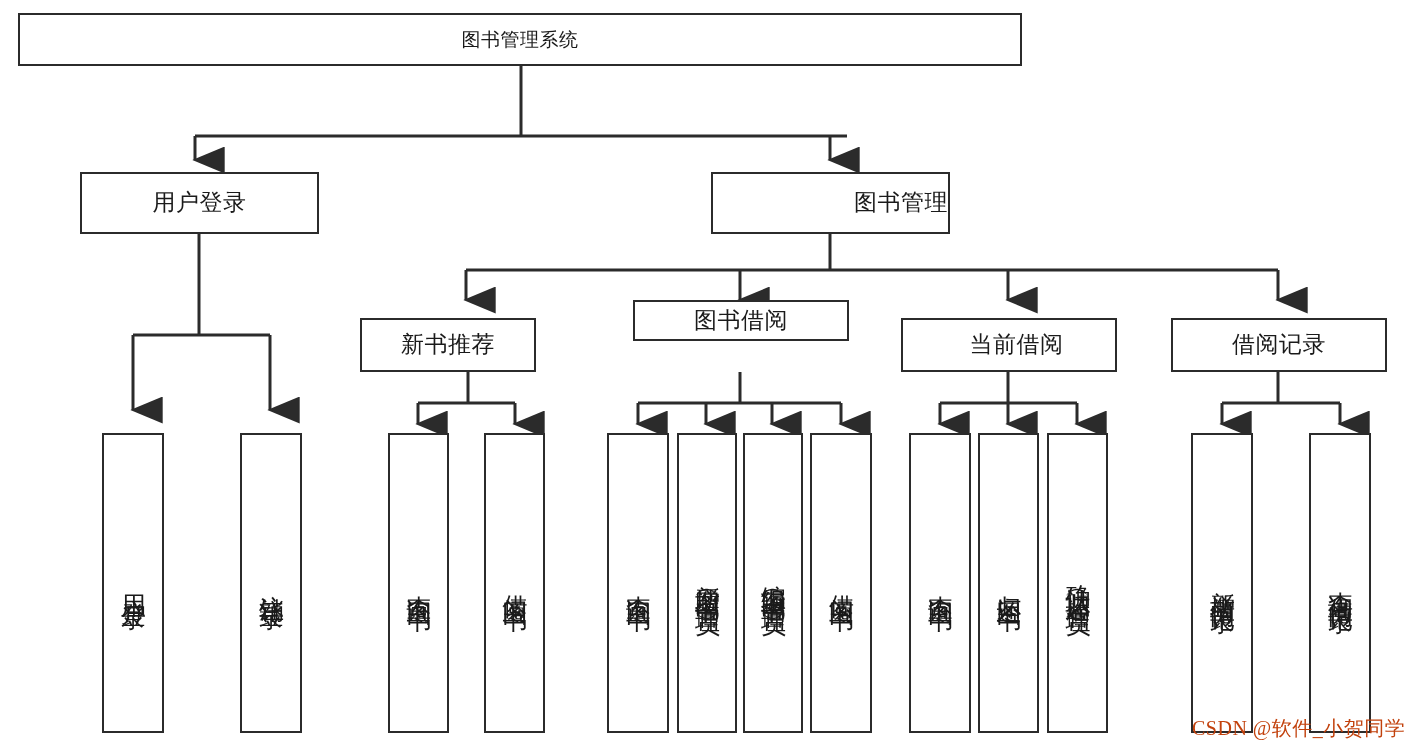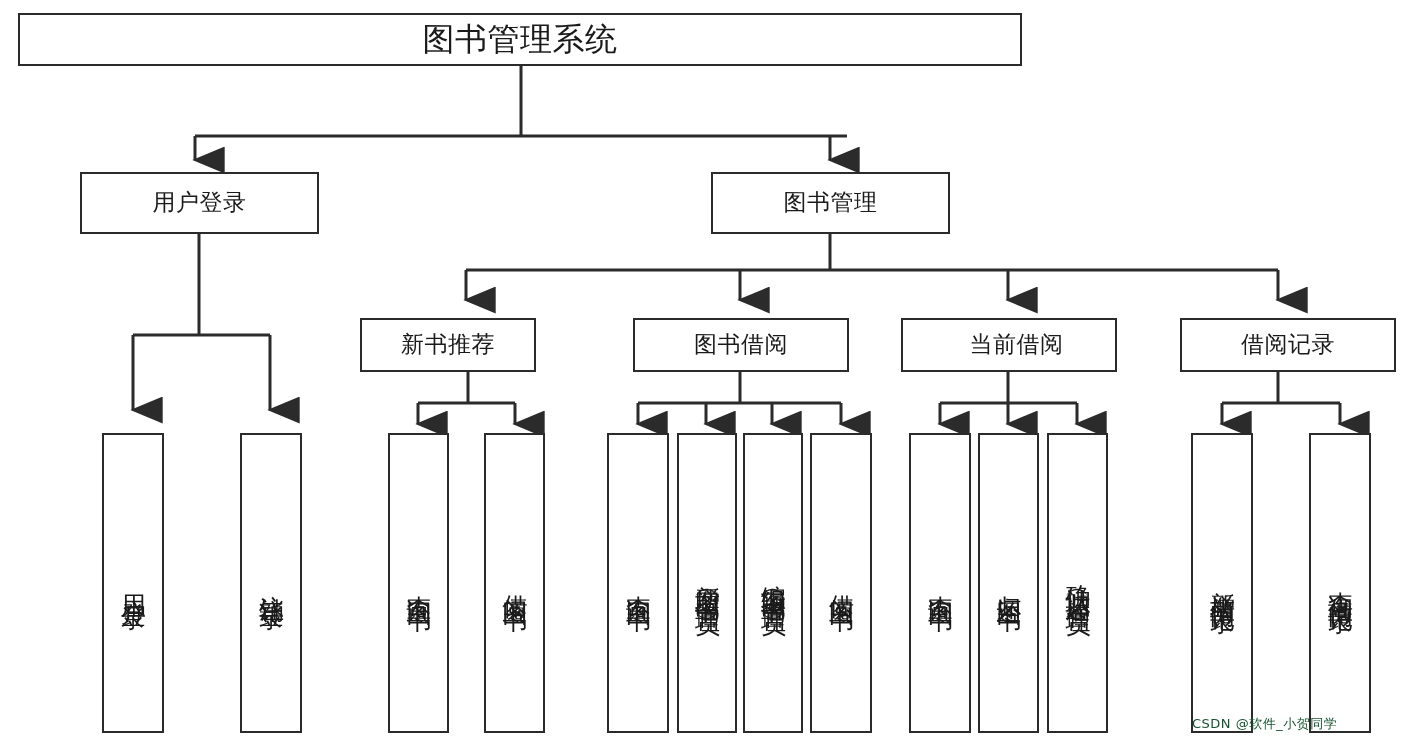--- a/index.html
+++ b/index.html
@@ -41,43 +41,44 @@
     text-align: center;
     line-height: 1.12;
   }
   
   .node.horiz .label {
     font-size: 23px;
     letter-spacing: 0.5px;
     white-space: nowrap;
   }
   .node.root .label {
-    font-size: 32px;
+    font-size: 19px;
   }
   
   .node.vert {
     align-items: center;
     justify-content: center;
   }
   .node.vert .label {
     writing-mode: vertical-rl;
     text-orientation: upright;
     font-size: 25px;
     line-height: 1.12;
     letter-spacing: 4px;
     white-space: nowrap;
     max-height: 280px;
   }
   .watermark {
     position: absolute;
-    font-size: 13px;
-    color: #14532d;
+    font-size: 20px;
+    color: #c2410c;
     white-space: nowrap;
     letter-spacing: 0.5px;
     user-select: none;
+    font-family: Liberation Serif, serif;
   }
 </style>
 </head>
 <body>
 
 <div id="canvas">
 
   <svg class="edges" viewBox="0 0 1405 747" xmlns="http://www.w3.org/2000/svg">
     <defs>
       <marker id="arrow" viewBox="0 0 10 12" refX="5" refY="11" markerWidth="9" markerHeight="11" orient="auto-start-reverse">
@@ -128,34 +129,34 @@
     </g>
   </svg>
 
   <div class="node horiz root" style="left:18px; top:13px; width:1004px; height:53px;">
     <span class="label">图书管理系统</span>
   </div>
 
   <div class="node horiz" style="left:80px; top:172px; width:239px; height:62px;">
     <span class="label">用户登录</span>
   </div>
-  <div class="node horiz" style="left:711px; top:172px; width:239px; height:62px;">
+  <div class="node horiz" style="left:711px; top:172px; width:239px; height:62px;justify-content:flex-end;">
     <span class="label">图书管理</span>
   </div>
 
   <div class="node horiz" style="left:360px; top:318px; width:176px; height:54px;">
     <span class="label">新书推荐</span>
   </div>
-  <div class="node horiz" style="left:633px; top:318px; width:216px; height:54px;">
+  <div class="node horiz" style="left:633px; top:300px; width:216px; height:41px;">
     <span class="label">图书借阅</span>
   </div>
   <div class="node horiz" style="left:901px; top:318px; width:216px; height:54px;padding-left:15px;">
     <span class="label">当前借阅</span>
   </div>
-  <div class="node horiz" style="left:1171px; top:318px; width:216px; height:54px;margin-left:9px;">
+  <div class="node horiz" style="left:1171px; top:318px; width:216px; height:54px;">
     <span class="label">借阅记录</span>
   </div>
 
   <div class="node vert" style="left:102px; top:433px; width:62px; height:300px;">
     <span class="label">用户登录</span>
   </div>
   <div class="node vert" style="left:240px; top:433px; width:62px; height:300px;">
     <span class="label">注销登录</span>
   </div>
 

